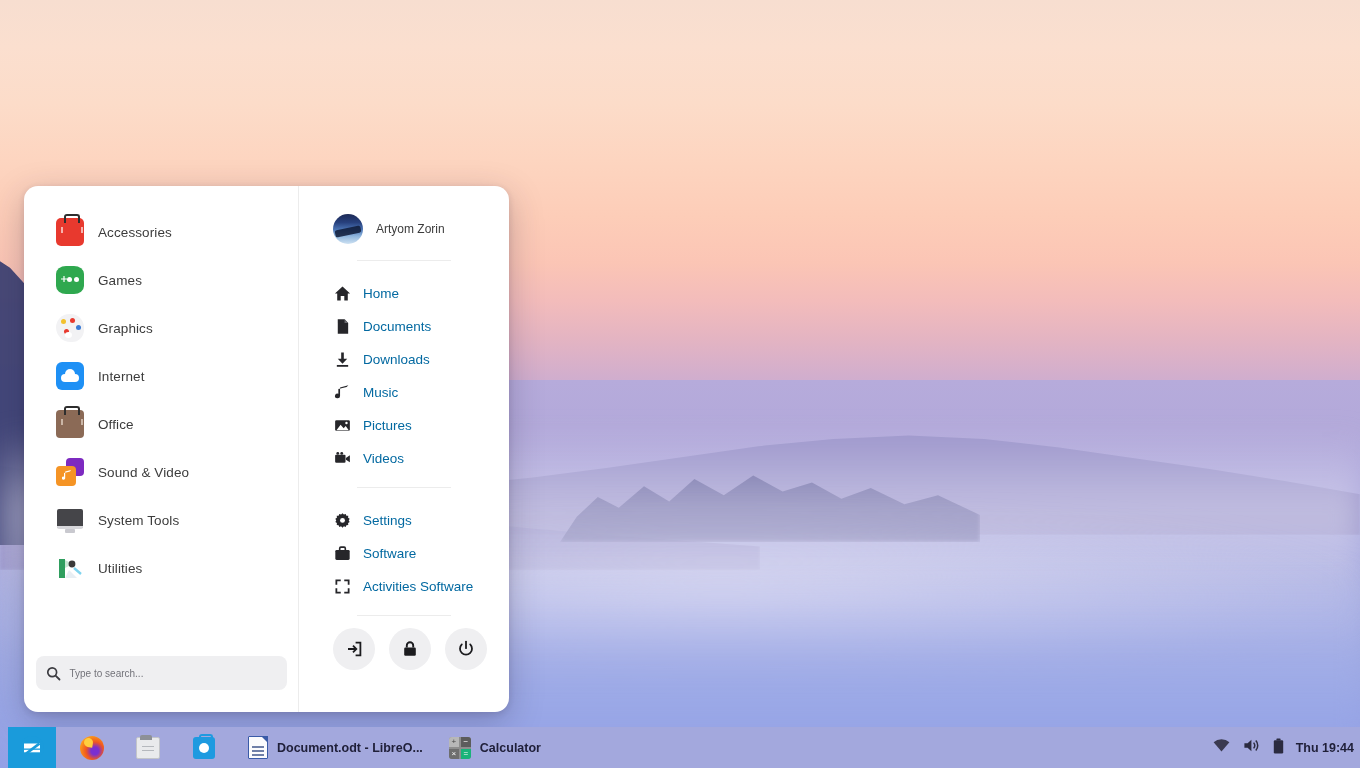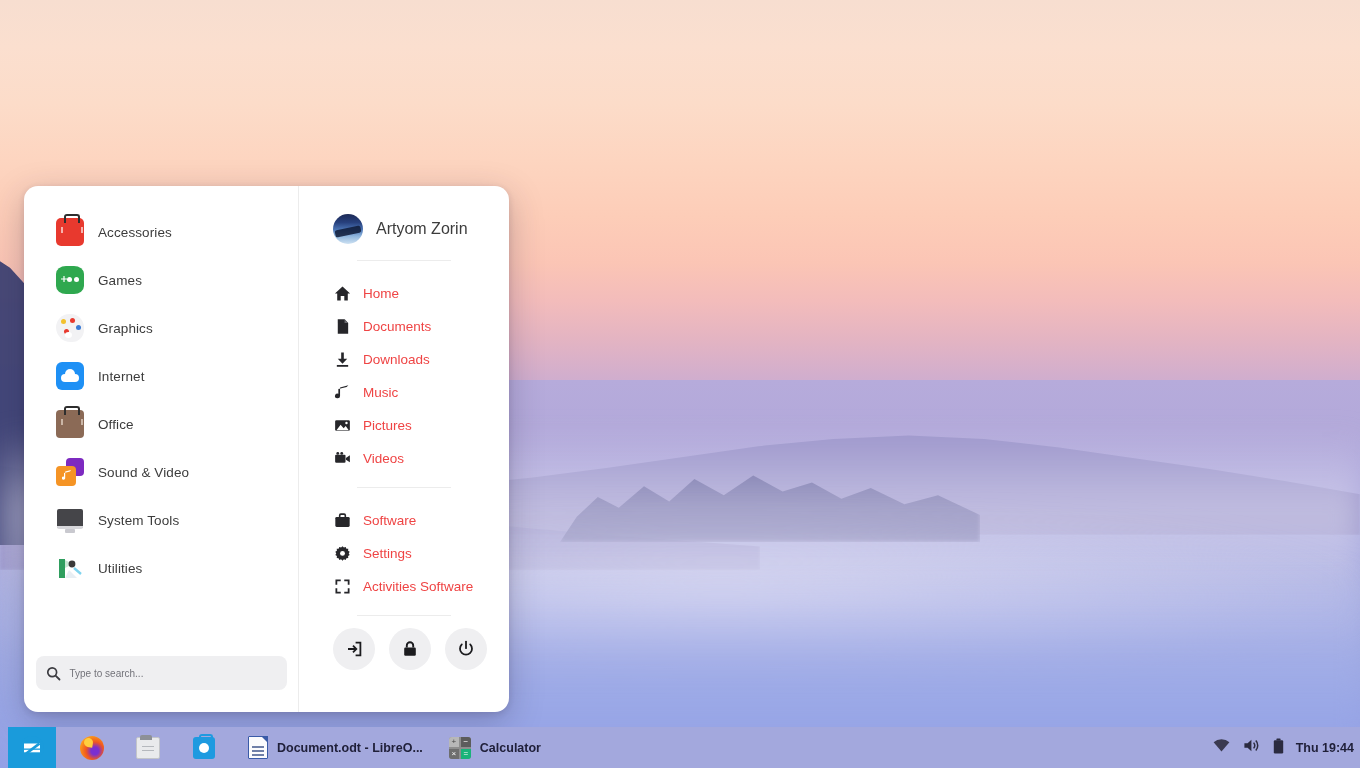--- a/index.html
+++ b/index.html
@@ -160,30 +160,30 @@
   .user-row { display:flex; align-items:center; padding:24px 0 0 34px; height:62px; }
   .avatar {
     width:30px; height:30px; border-radius:50%; flex:none; overflow:hidden;
     background:linear-gradient(to bottom, #1d2a56 0%, #27407d 28%, #4b74b4 52%, #8fb6de 74%, #cfe2f2 100%);
     position:relative;
   }
   .avatar:after {
     content:""; position:absolute; left:2px; top:14px; width:26px; height:7px;
     background:#0f1b38; transform:rotate(-12deg); border-radius:2px; opacity:.85;
   }
-  .user-name { font-size:16px; color:#3c3c3c; margin-left:13px;text-align:center; }
+  .user-name { font-size:12px; color:#3c3c3c; margin-left:13px;text-align:center; }
 
   .sep { height:1px; background:#ececec; margin:12px 58px 12px 58px; }
 
   .place-list { padding-top:4px; }
   .place-item { display:flex; align-items:center; height:33px; padding-left:34px; cursor:default; }
   .place-ico { width:18px; height:18px; margin-right:12px; flex:none;
       display:flex; align-items:center; justify-content:center; color:#26262a; }
   .place-ico svg { display:block; }
-  .place-label { font-size:13.5px; color:#ef4444; }
+  .place-label { font-size:13.5px; color:#0369a1; }
 
   .power-row { display:flex; align-items:center; gap:14px; padding:0 0 22px 34px; }
   .pbtn { width:42px; height:42px; border-radius:50%; background:#efeff1;
       display:flex; align-items:center; justify-content:center; color:#1c1c1f; cursor:pointer; }
 
   
   #taskbar {
     position:absolute; left:8px; bottom:0; width:1360px; height:41px;
     background:#a3a8dd; display:flex; align-items:center;
   }
@@ -389,35 +389,35 @@
 
     </div>
 
     <div class="sep"></div>
 
     <div class="place-list">
 
       <div class="place-item">
         <span class="place-ico">
           <svg width="17" height="17" viewBox="0 0 18 18">
+              <path d="M9 1.2 L10.5 2.6 L12.4 2 L13.1 3.9 L15.1 4.1 L14.9 6.1 L16.6 7.2 L15.6 8.9 L16.6 10.6 L14.9 11.7 L15.1 13.7 L13.1 13.9 L12.4 15.8 L10.5 15.2 L9 16.6 L7.5 15.2 L5.6 15.8 L4.9 13.9 L2.9 13.7 L3.1 11.7 L1.4 10.6 L2.4 8.9 L1.4 7.2 L3.1 6.1 L2.9 4.1 L4.9 3.9 L5.6 2 L7.5 2.6 Z" fill="#26262a"></path>
+              <circle cx="9" cy="8.9" r="2.6" fill="#ffffff"></circle>
+            </svg>
+        </span>
+        <span class="place-label">Settings</span>
+      </div>
+
+      <div class="place-item">
+        <span class="place-ico">
+          <svg width="17" height="17" viewBox="0 0 18 18">
               <rect x="1.4" y="5.2" width="15.2" height="10.6" rx="1.4" fill="#26262a"></rect>
               <path d="M6 5.2 L6 3.6 A1.3 1.3 0 0 1 7.3 2.3 L10.7 2.3 A1.3 1.3 0 0 1 12 3.6 L12 5.2" fill="none" stroke="#26262a" stroke-width="1.7"></path>
             </svg>
         </span>
         <span class="place-label">Software</span>
-      </div>
-
-      <div class="place-item">
-        <span class="place-ico">
-          <svg width="17" height="17" viewBox="0 0 18 18">
-              <path d="M9 1.2 L10.5 2.6 L12.4 2 L13.1 3.9 L15.1 4.1 L14.9 6.1 L16.6 7.2 L15.6 8.9 L16.6 10.6 L14.9 11.7 L15.1 13.7 L13.1 13.9 L12.4 15.8 L10.5 15.2 L9 16.6 L7.5 15.2 L5.6 15.8 L4.9 13.9 L2.9 13.7 L3.1 11.7 L1.4 10.6 L2.4 8.9 L1.4 7.2 L3.1 6.1 L2.9 4.1 L4.9 3.9 L5.6 2 L7.5 2.6 Z" fill="#26262a"></path>
-              <circle cx="9" cy="8.9" r="2.6" fill="#ffffff"></circle>
-            </svg>
-        </span>
-        <span class="place-label">Settings</span>
       </div>
 
       <div class="place-item">
         <span class="place-ico">
           <svg width="17" height="17" viewBox="0 0 18 18" fill="none" stroke="#26262a" stroke-width="1.9" stroke-linecap="square">
             <path d="M2.5 6.2 L2.5 2.5 L6.2 2.5"></path>
               <path d="M11.8 2.5 L15.5 2.5 L15.5 6.2"></path>
             <path d="M15.5 11.8 L15.5 15.5 L11.8 15.5"></path>
               <path d="M6.2 15.5 L2.5 15.5 L2.5 11.8"></path>
           </svg>

